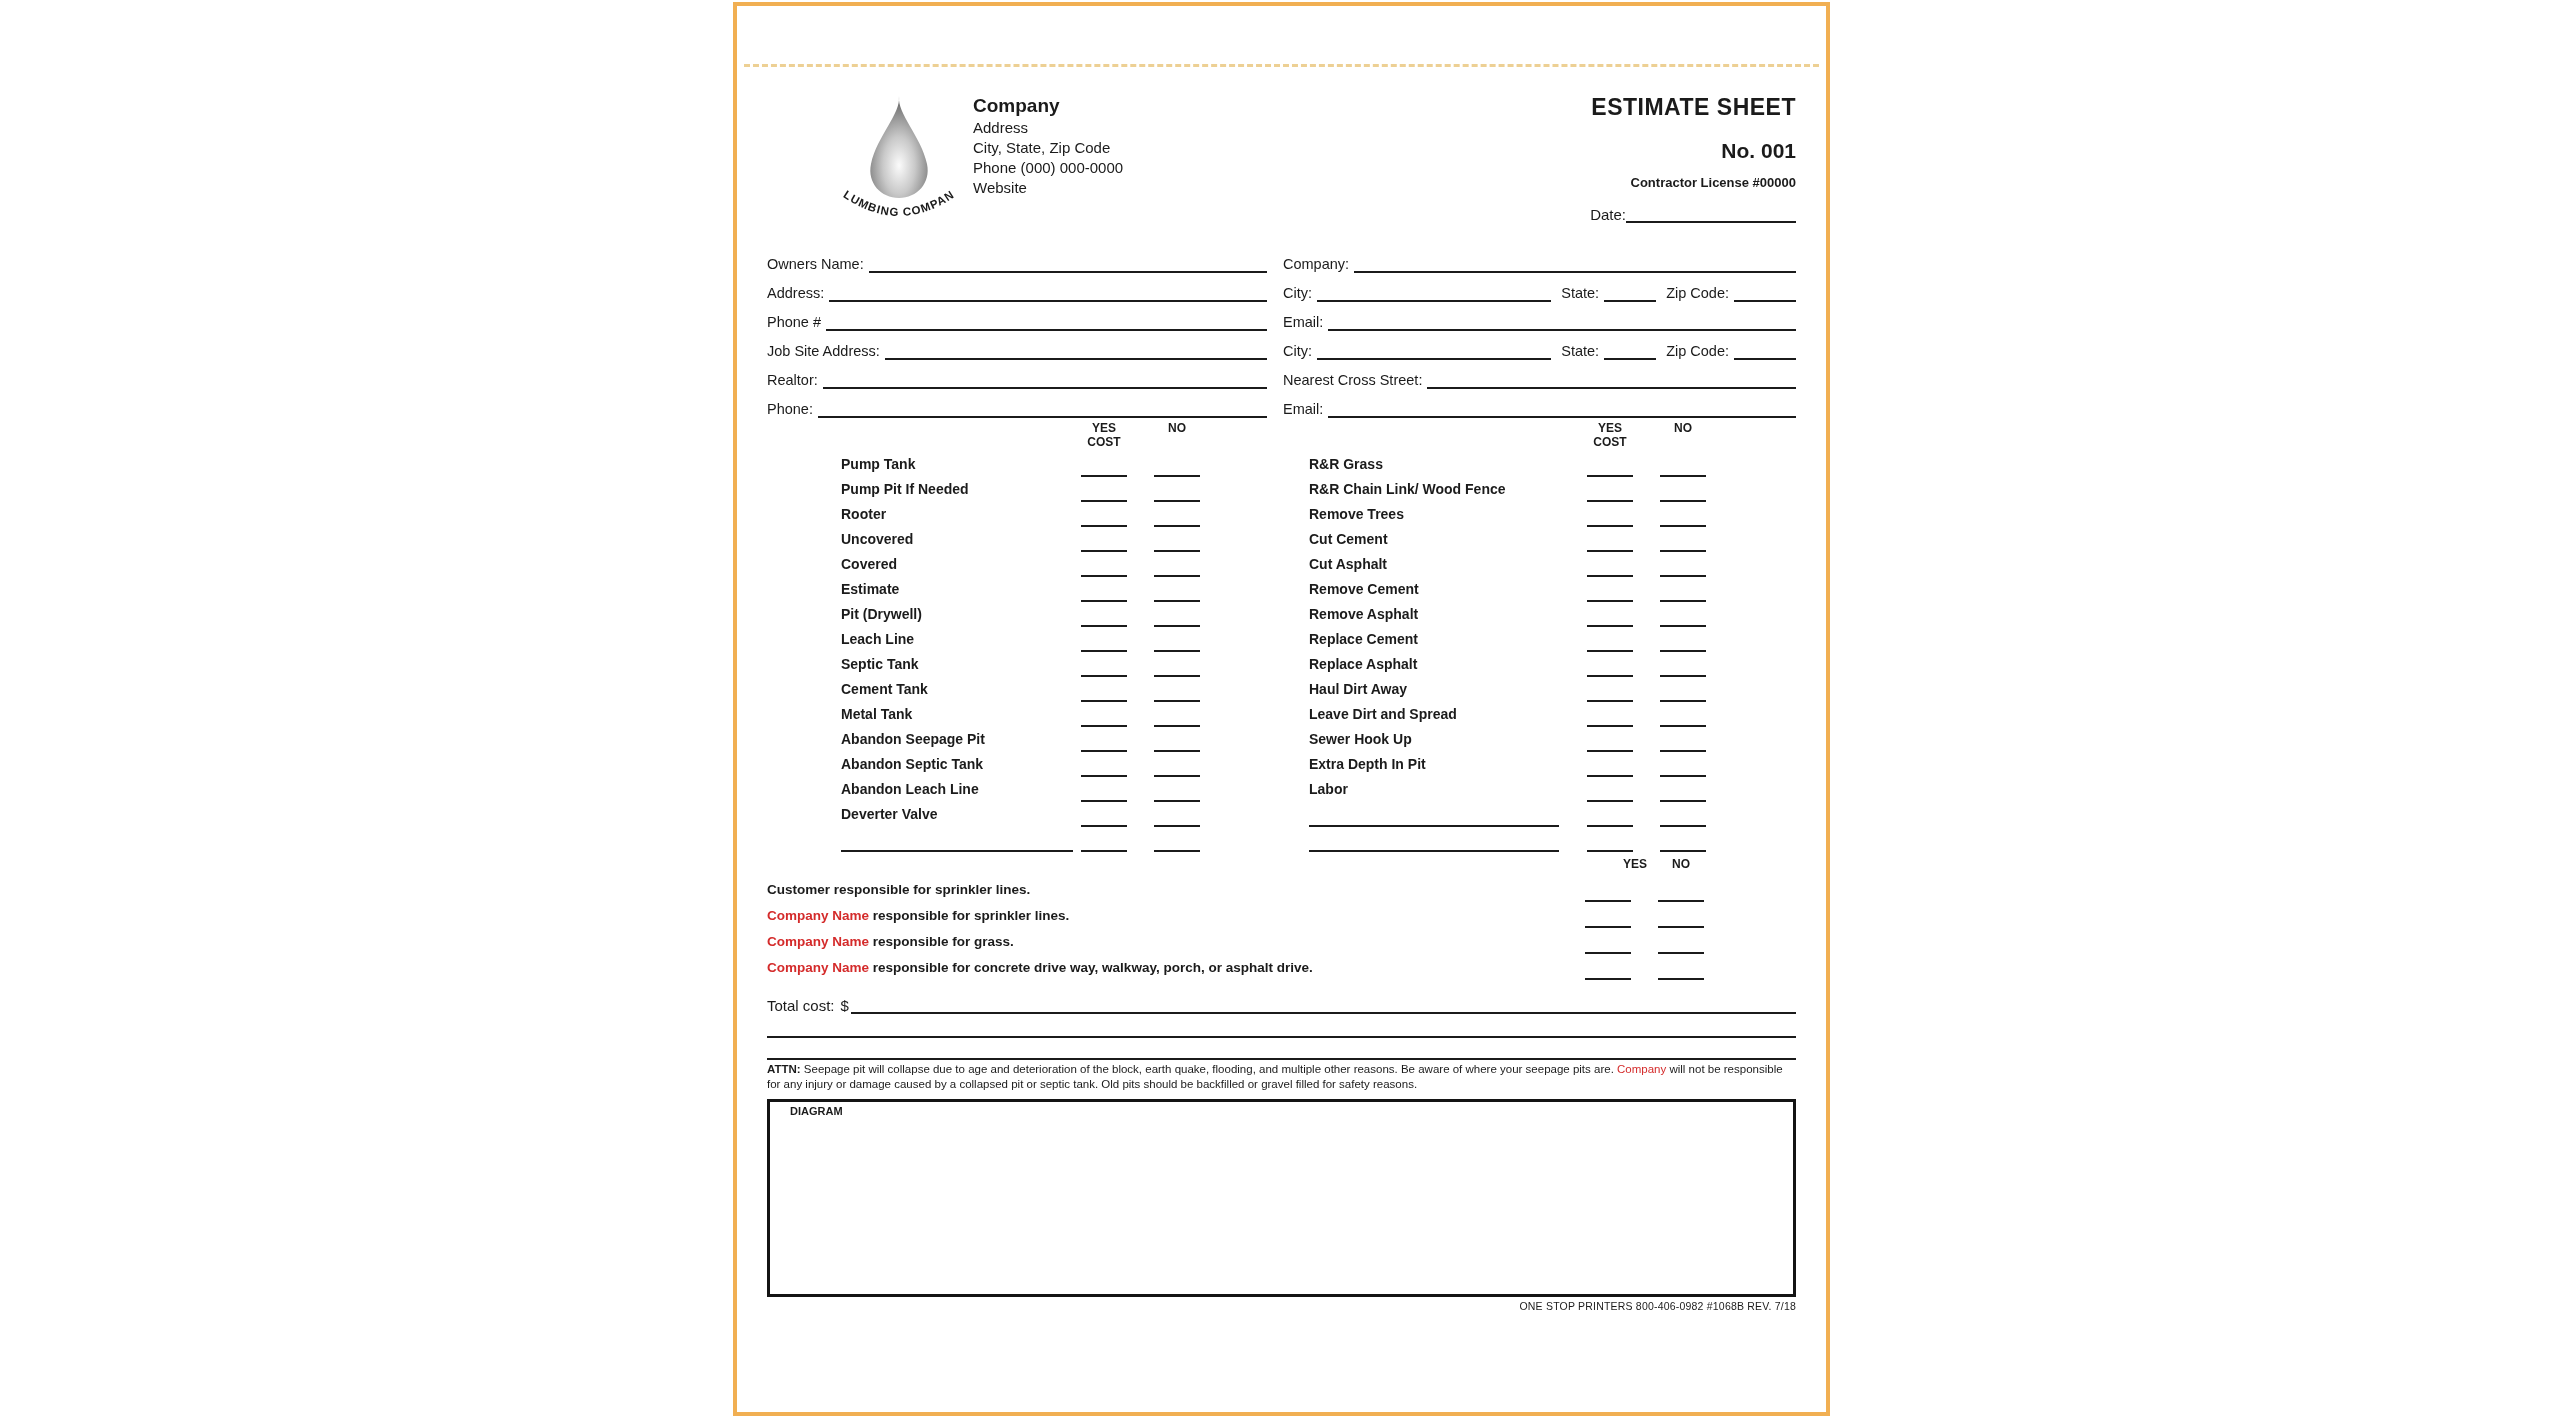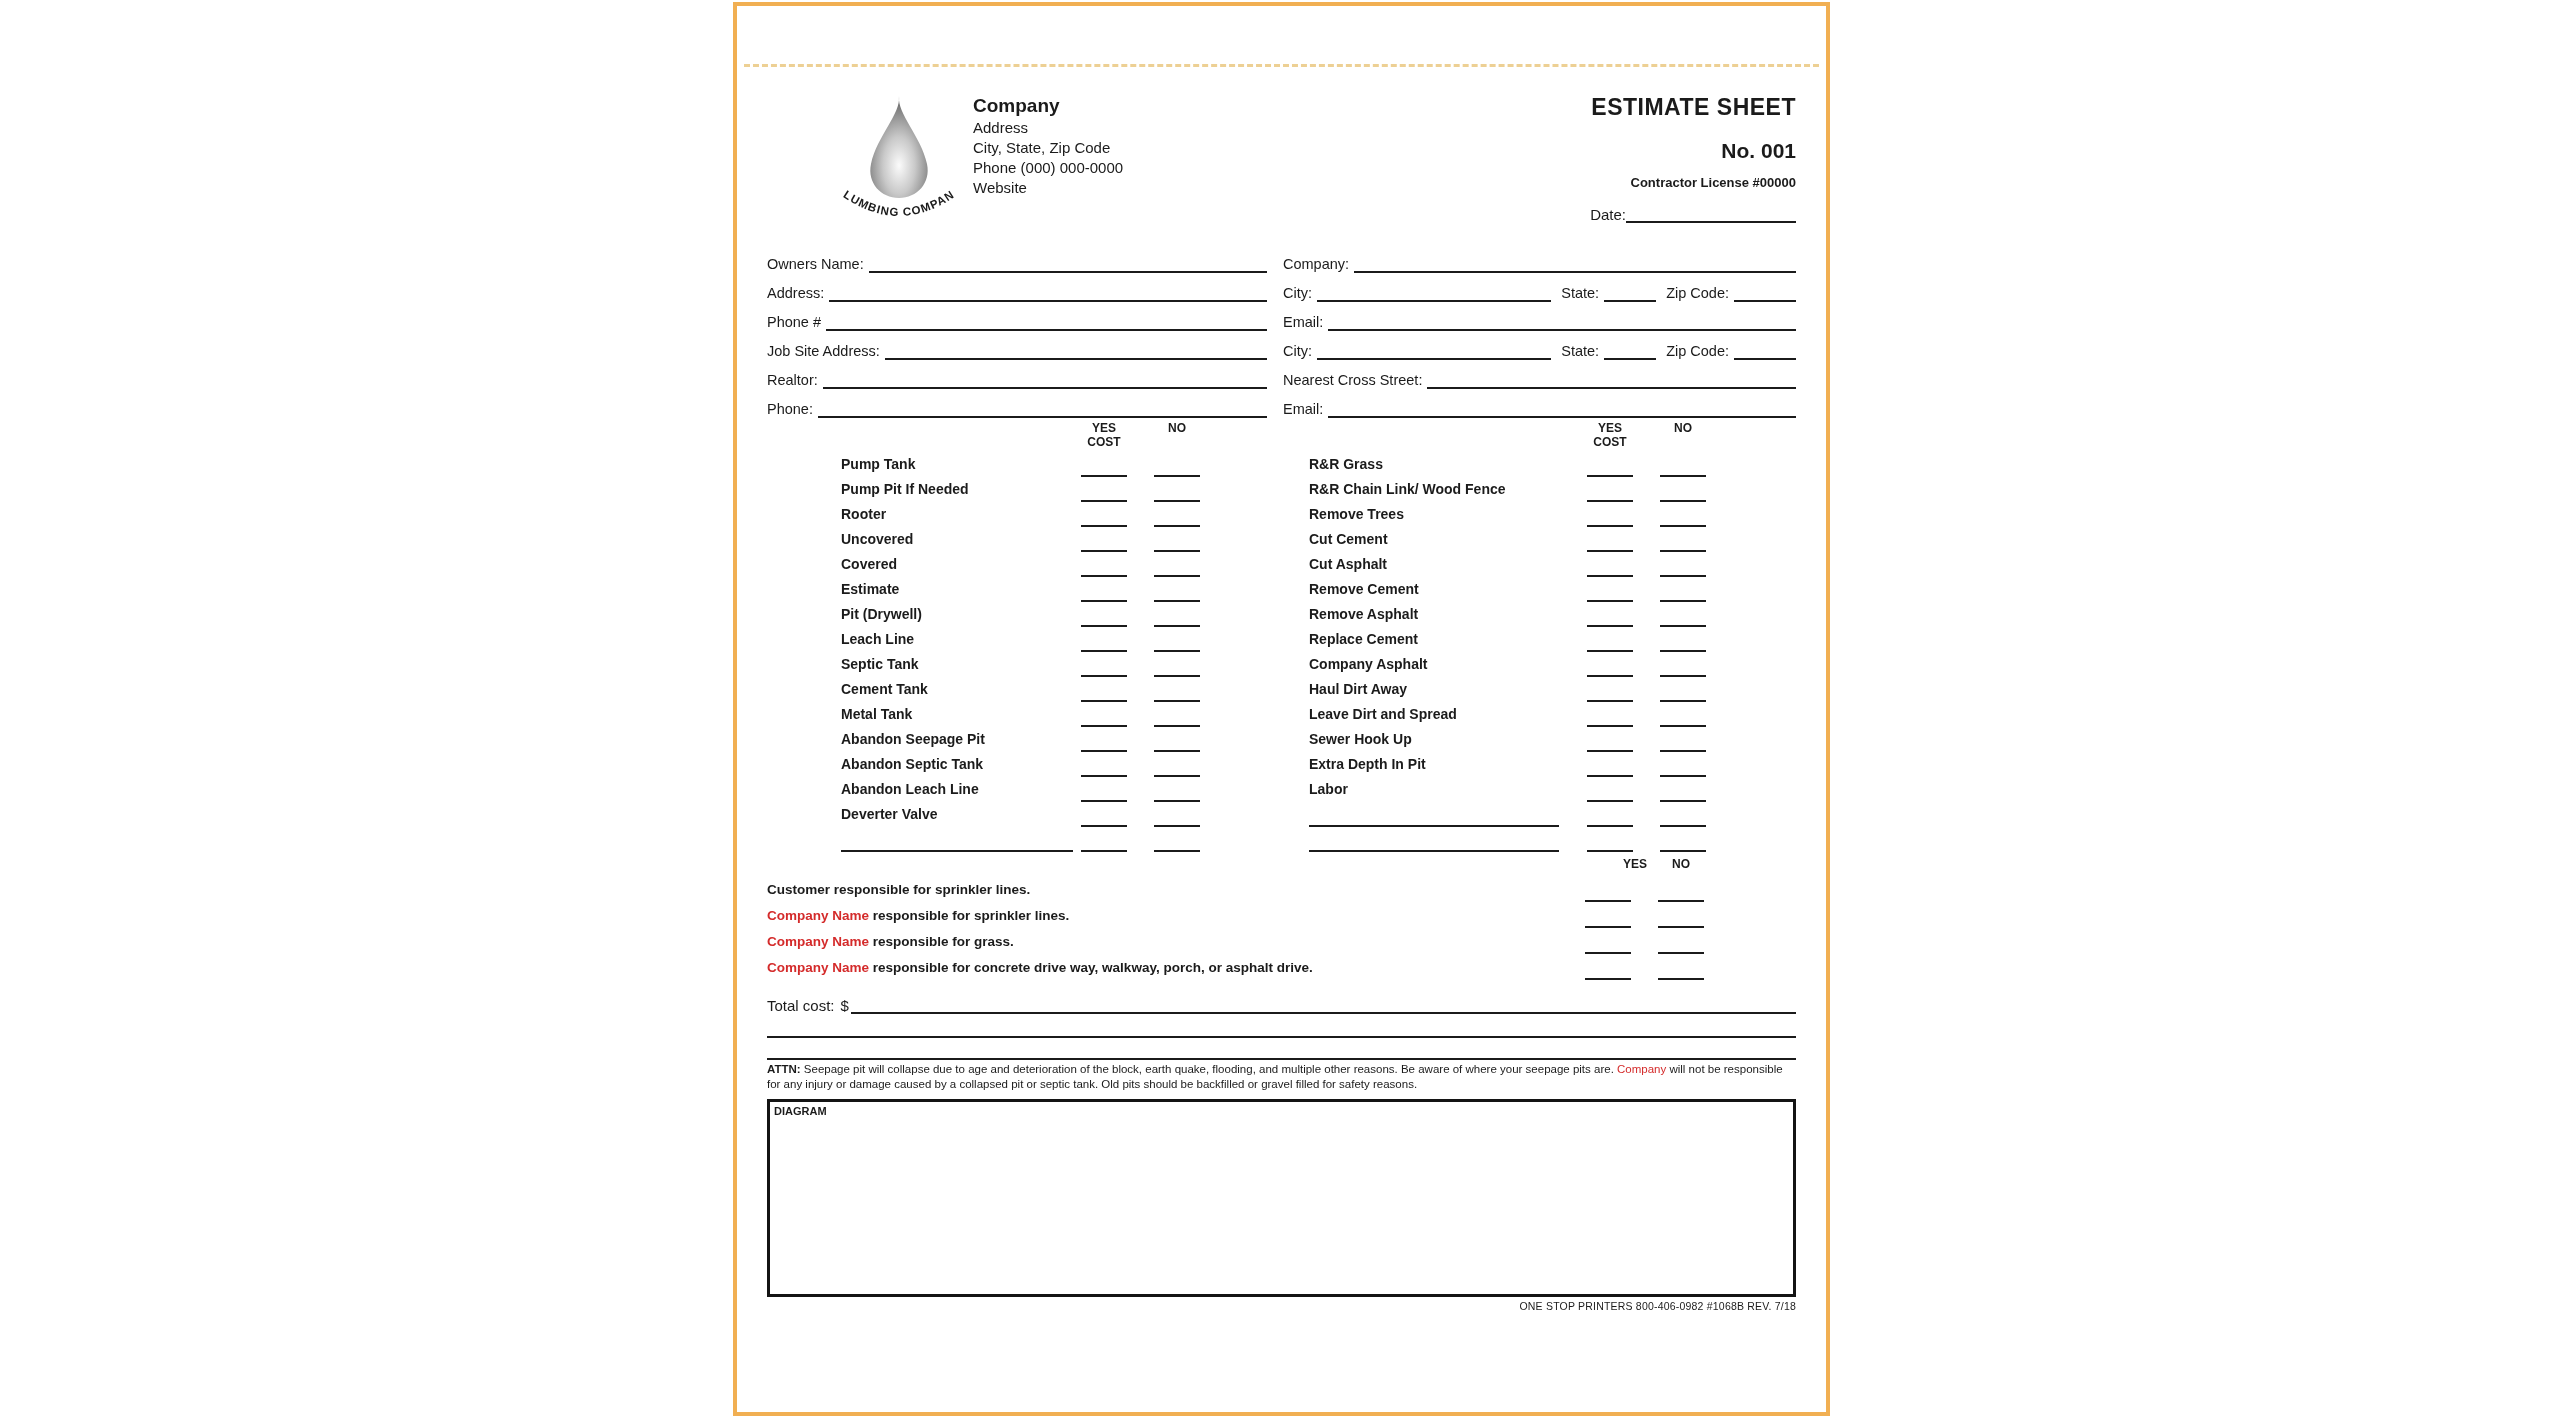--- a/index.html
+++ b/index.html
@@ -65,21 +65,21 @@
   .lotrow .lab{white-space:nowrap;padding-right:3px;line-height:17px;}
   .lotrow .lab.gap{margin-left:10px;}
   .comrow{display:flex;margin-top:6px;height:30px;align-items:flex-end;font-size:14px;}
   .comrow .lab{padding-right:8px;line-height:17px;}
   .fullline2{border-bottom:2.5px solid var(--ink,#1b1b1b);margin-top:20px;}
 
   
   .attn{margin-top:2px;font-size:11.5px;line-height:14.5px;}
   .attn b{font-weight:bold;}
   .diagram{margin-top:8px;height:198px;border:3px solid #141414;box-sizing:border-box;}
-  .diagram .dlabel{font-weight:bold;font-size:11px;padding:3px 18px 0 4px;}
+  .diagram .dlabel{font-weight:bold;font-size:11px;padding:3px 18px 0 4px;margin-left:16px;}
   .footer{text-align:right;font-size:10.5px;margin-top:3px;letter-spacing:.2px;}
 </style>
 </head>
 <body>
 
 <div class="sheet">
   <div class="perforation"></div>
   <div class="content">
 
     <div class="hdr">
@@ -350,21 +350,21 @@
               <span class="blank b2"></span>
             </div>
 
             <div class="cl-row">
               <span class="lbl">Replace Cement</span>
               <span class="blank b1"></span>
               <span class="blank b2"></span>
             </div>
 
             <div class="cl-row">
-              <span class="lbl">Company Asphalt</span>
+              <span class="lbl">Replace Asphalt</span>
               <span class="blank b1"></span>
               <span class="blank b2"></span>
             </div>
 
             <div class="cl-row">
               <span class="lbl">Haul Dirt Away</span>
               <span class="blank b1"></span>
               <span class="blank b2"></span>
             </div>
 

